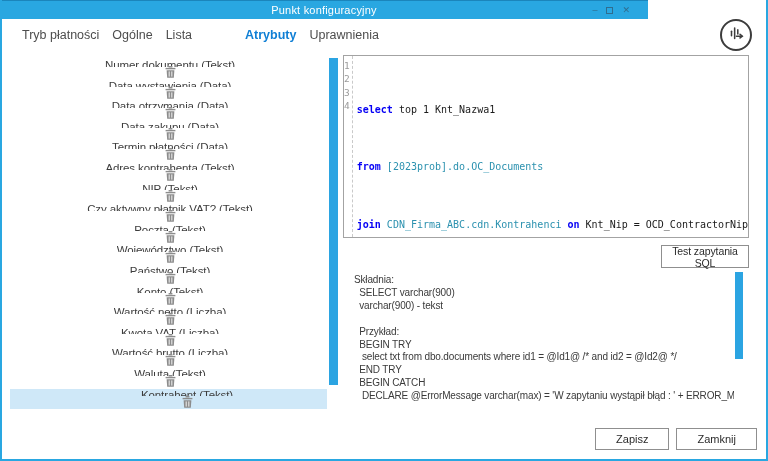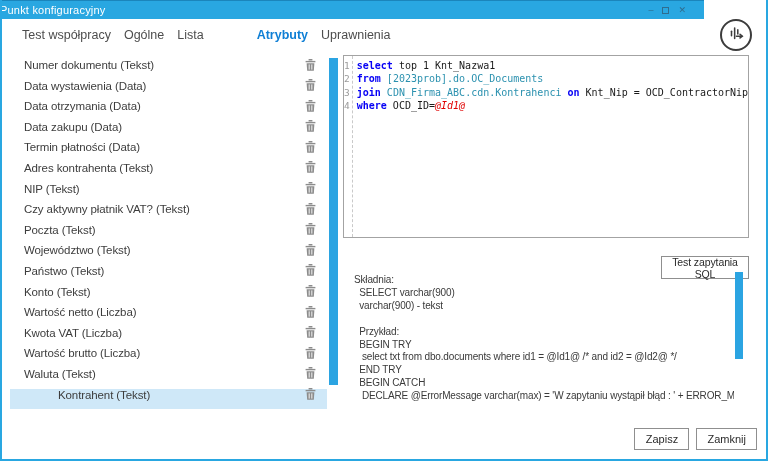--- a/index.html
+++ b/index.html
@@ -4,102 +4,102 @@
 <style>
   * { margin:0; padding:0; box-sizing:border-box; }
   html,body { width:768px; height:461px; font-family:"Liberation Sans", sans-serif; background:#fff; }
   .window {
     position:relative; width:768px; height:461px; background:#fff;
     border-left:2px solid #29a7e1; border-right:2px solid #29a7e1; border-bottom:2px solid #29a7e1;
     overflow:hidden;
   }
   
   .titlebar {
-    position:absolute; top:0; left:-2px; width:704px; height:19px;
+    position:absolute; top:0; left:-2px; width:648px; height:19px;
     background:#29a7e1; border-top:1px solid #1b85bb;
-    display:flex; align-items:center; justify-content:flex-start;
+    display:flex; align-items:center; justify-content:center;
   }
   .title-text { color:#fff; font-size:11px; letter-spacing:.2px; }
   .win-controls {
     position:absolute; right:18px; top:0; height:19px;
     display:flex; align-items:center; gap:9px;
   }
   .win-btn { color:#2f6d8f; font-size:9px; line-height:9px; cursor:default; }
   .win-btn.max { width:7px; height:7px; border:1px solid #2f6d8f; }
   
   .tabbar { position:absolute; top:28px; left:20px; display:flex; gap:13px; }
   .tab { font-size:12.5px; color:#4d4d4d; white-space:nowrap; }
   .tab.active { color:#0f7fd5; font-weight:bold;margin-left:40px; }
   .round-icon-btn {
     position:absolute; top:19px; right:14px; width:32px; height:32px;
     border:2px solid #3c3c3c; border-radius:50%; background:#fff;
     display:flex; align-items:center; justify-content:center;
   }
   
   .attr-list { position:absolute; top:59px; left:8px; width:317px; }
   .row {
-    height:20.6px; display:flex; align-items:flex-start;
-    padding-left:14px; padding-right:11px;
+    height:20.6px; display:flex; align-items:center;
+    padding-left:14px; padding-right:11px;flex-direction:column;
   }
   .row.selected { background:#cfe8f8;padding-left:48px; }
   .row-label { flex:1; font-size:11.5px; color:#3d3d3d; letter-spacing:-.1px; white-space:nowrap; overflow:hidden; }
   .trash-btn { width:12px; height:13px; display:flex; align-items:center; justify-content:center; }
   .list-scrollbar { position:absolute; left:327px; top:58px; width:9px; height:327px; background:#2ba4e2; }
   
   .editor {
     position:absolute; left:341px; top:55px; width:406px; height:183px;
     border:1px solid #a3a3a3; background:#fff; display:flex; overflow:hidden;
   }
   .gutter {
     width:15px; padding-top:3px; border-right:1px dashed #c9c9c9;
     display:flex; flex-direction:column; align-items:flex-end;
   }
   .gutter div { font-family:"DejaVu Sans Mono", monospace; font-size:9.5px; line-height:13.4px; color:#9a9a9a; padding-right:2px; }
   .code { flex:1; padding:3px 0 0 4px; }
-  .code-line { font-family:"DejaVu Sans Mono", monospace; font-size:10px; line-height:13.4px; white-space:pre; color:#1a1a1a; }
+  .code-line { font-family:"DejaVu Sans Mono", monospace; font-size:10px; line-height:13.4px; white-space:pre; color:#1a1a1a;margin-top:44px; }
   .tok-kw { color:#0600f5; font-weight:bold; }
   .tok-obj { color:#2b91af; }
   .tok-param { color:#e00000;font-style:italic; }
   .tok-pl { color:#1a1a1a; }
   
   .test-btn {
     position:absolute; left:659px; top:245px; width:88px; height:23px;
     background:#fff; border:1px solid #8f8f8f; font-size:10.5px; color:#2b2b2b;
-    display:flex; align-items:center; justify-content:center; letter-spacing:-.1px;margin-top:11px;
+    display:flex; align-items:center; justify-content:center; letter-spacing:-.1px;
   }
   
   .help { position:absolute; left:352px; top:274px; width:380px; }
   .help-line {
     font-size:10px; line-height:12.9px; min-height:12.9px; color:#3a3a3a;
     white-space:pre; letter-spacing:-.15px; overflow:hidden;
   }
   .help-scrollbar { position:absolute; left:733px; top:272px; width:8px; height:87px; background:#2ba4e2; }
   
   .footer { position:absolute; right:9px; bottom:9px; display:flex; gap:7px; }
   .footer button {
     min-width:55px; height:22px; background:#fff; border:1px solid #8f8f8f;
-    font-family:"Liberation Sans", sans-serif; font-size:11px; color:#2b2b2b; padding:0 10px;
+    font-family:"Liberation Sans", sans-serif; font-size:11px; color:#2b2b2b; padding:0 20px;
   }
 </style>
 </head>
 <body>
 
 <div class="window">
 
   <div class="titlebar">
     <span class="title-text">Punkt konfiguracyjny</span>
     <div class="win-controls">
       <span class="win-btn">–</span>
       <span class="win-btn max"></span>
       <span class="win-btn">✕</span>
     </div>
   </div>
 
   <div class="tabbar">
-      <span class="tab">Test współpracy</span>
+      <span class="tab">Tryb płatności</span>
       <span class="tab">Ogólne</span>
       <span class="tab">Lista</span>
       <span class="tab active">Atrybuty</span>
       <span class="tab">Uprawnienia</span>
     </div>
 
   <div class="round-icon-btn">
     <span>
       <svg width="18" height="18" viewBox="0 0 20 20" fill="none" stroke="#3c3c3c" stroke-width="1.7" stroke-linecap="round">
         <line x1="5" y1="8" x2="5" y2="13"></line>

